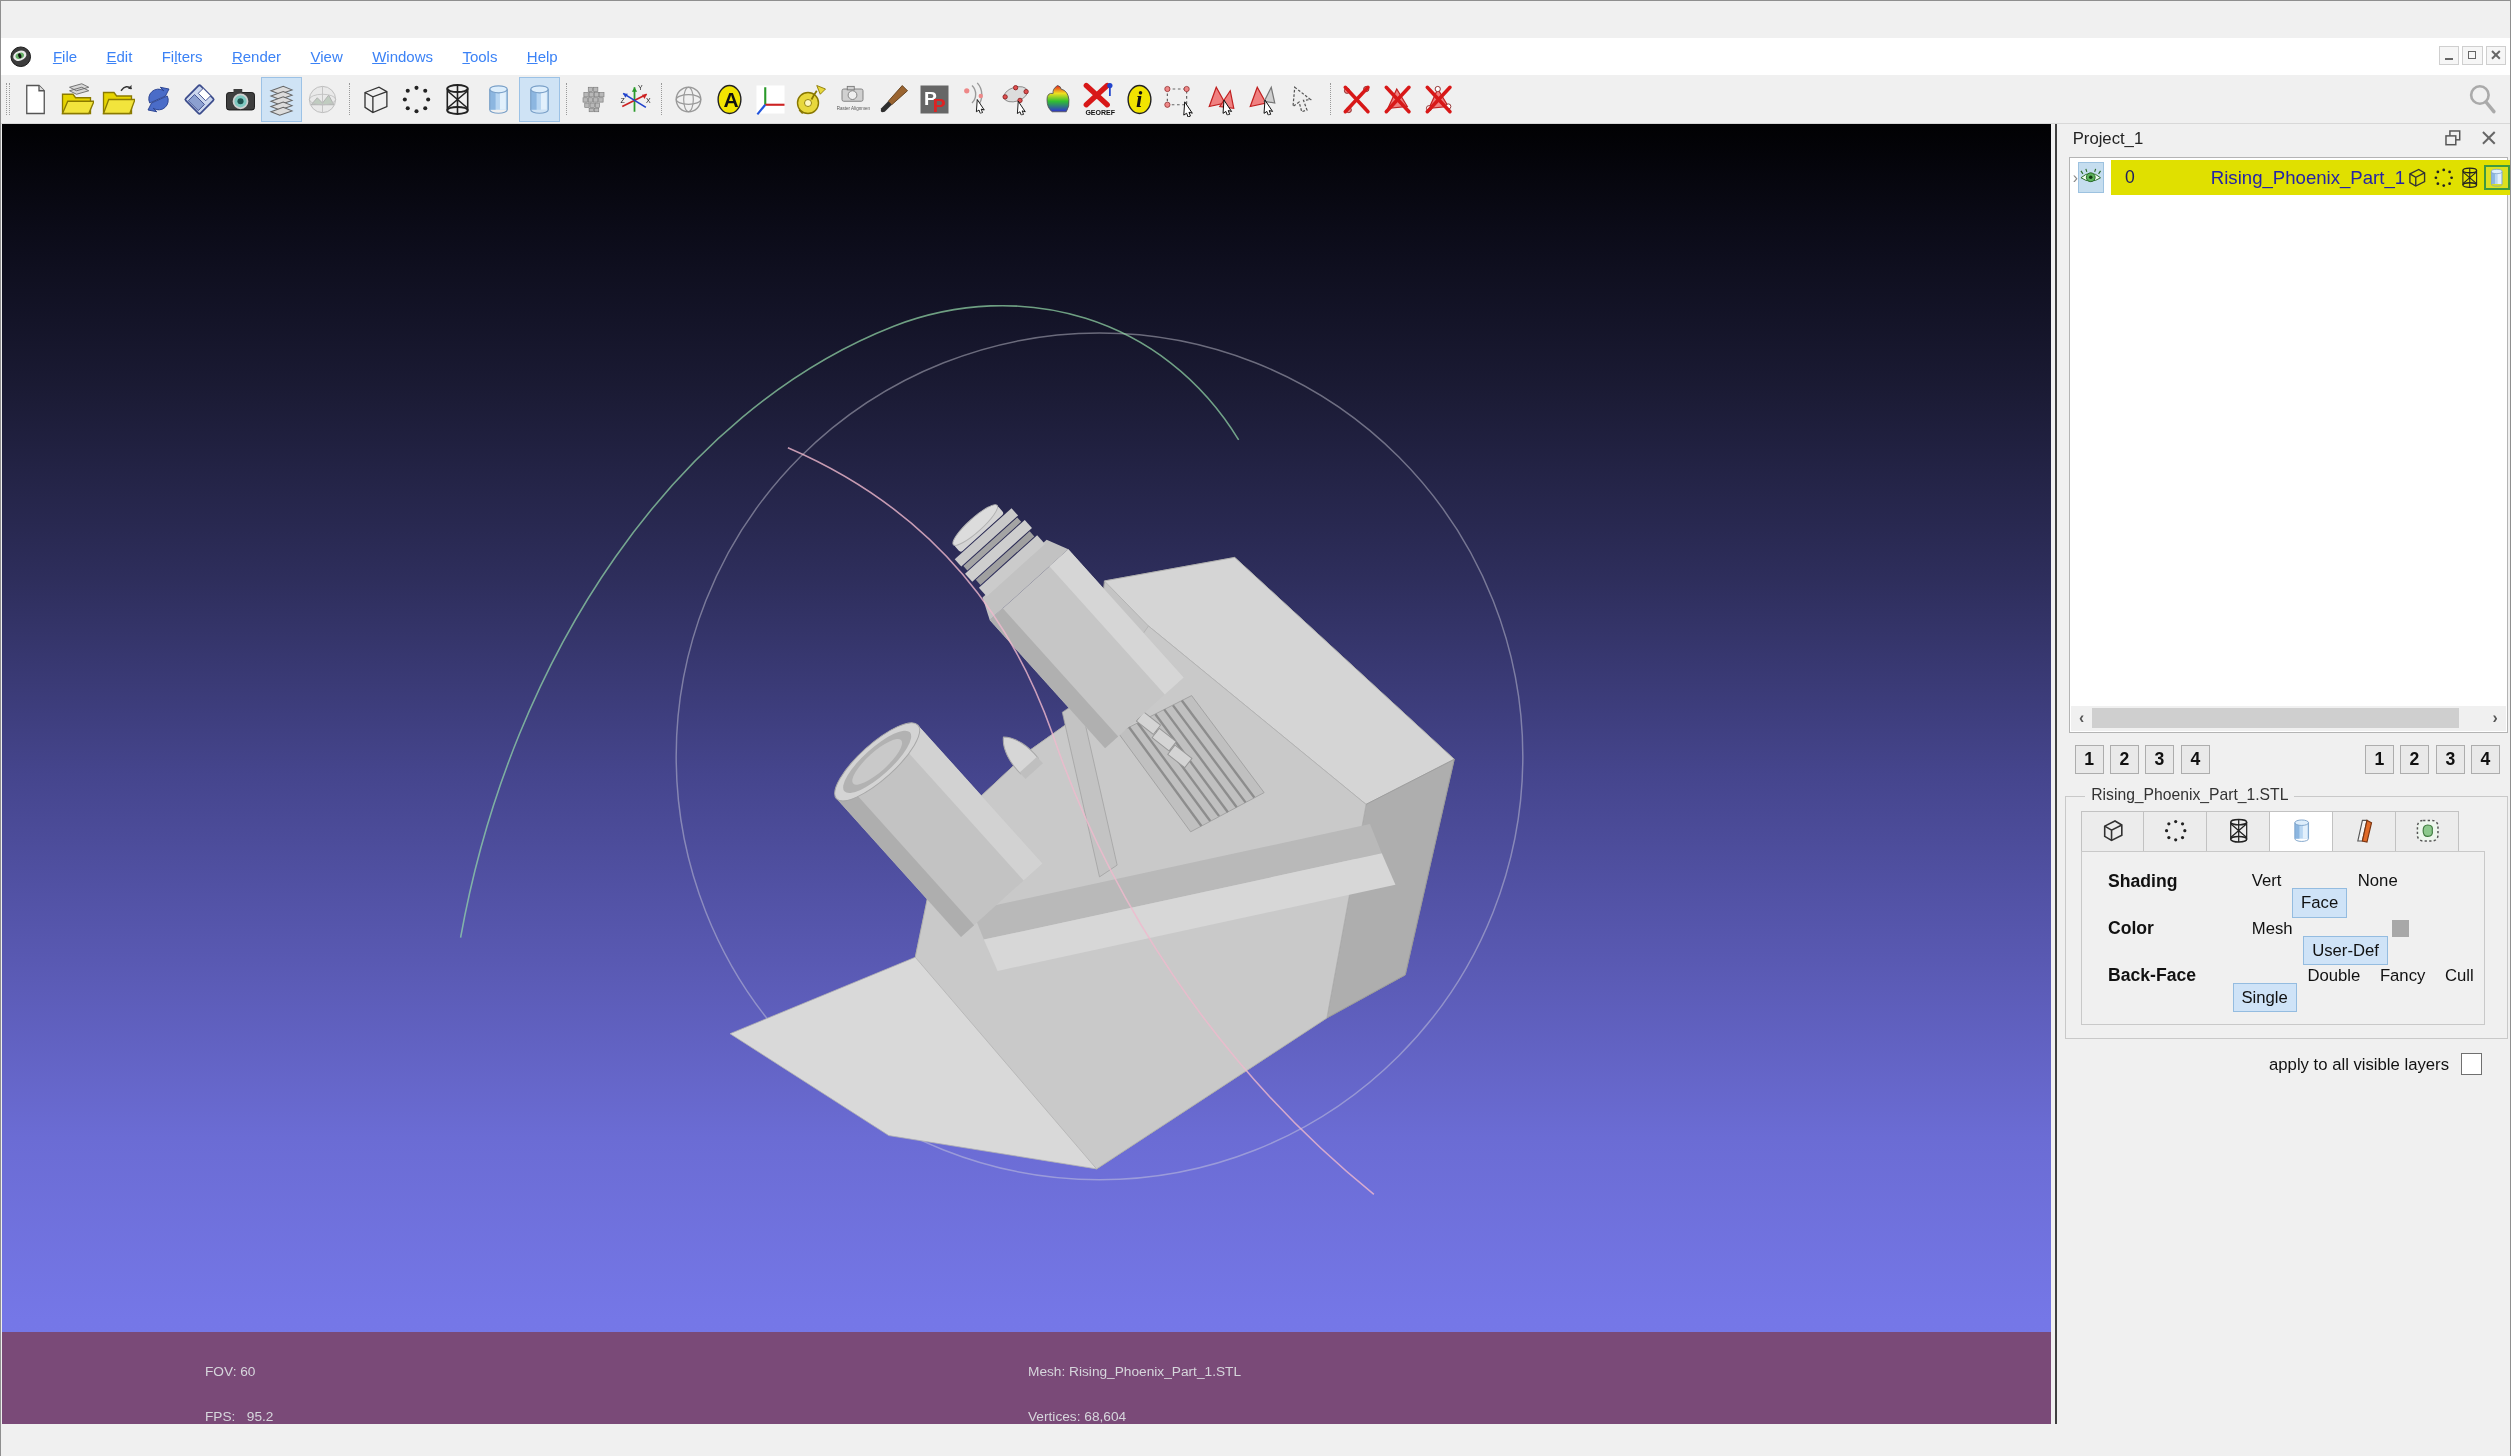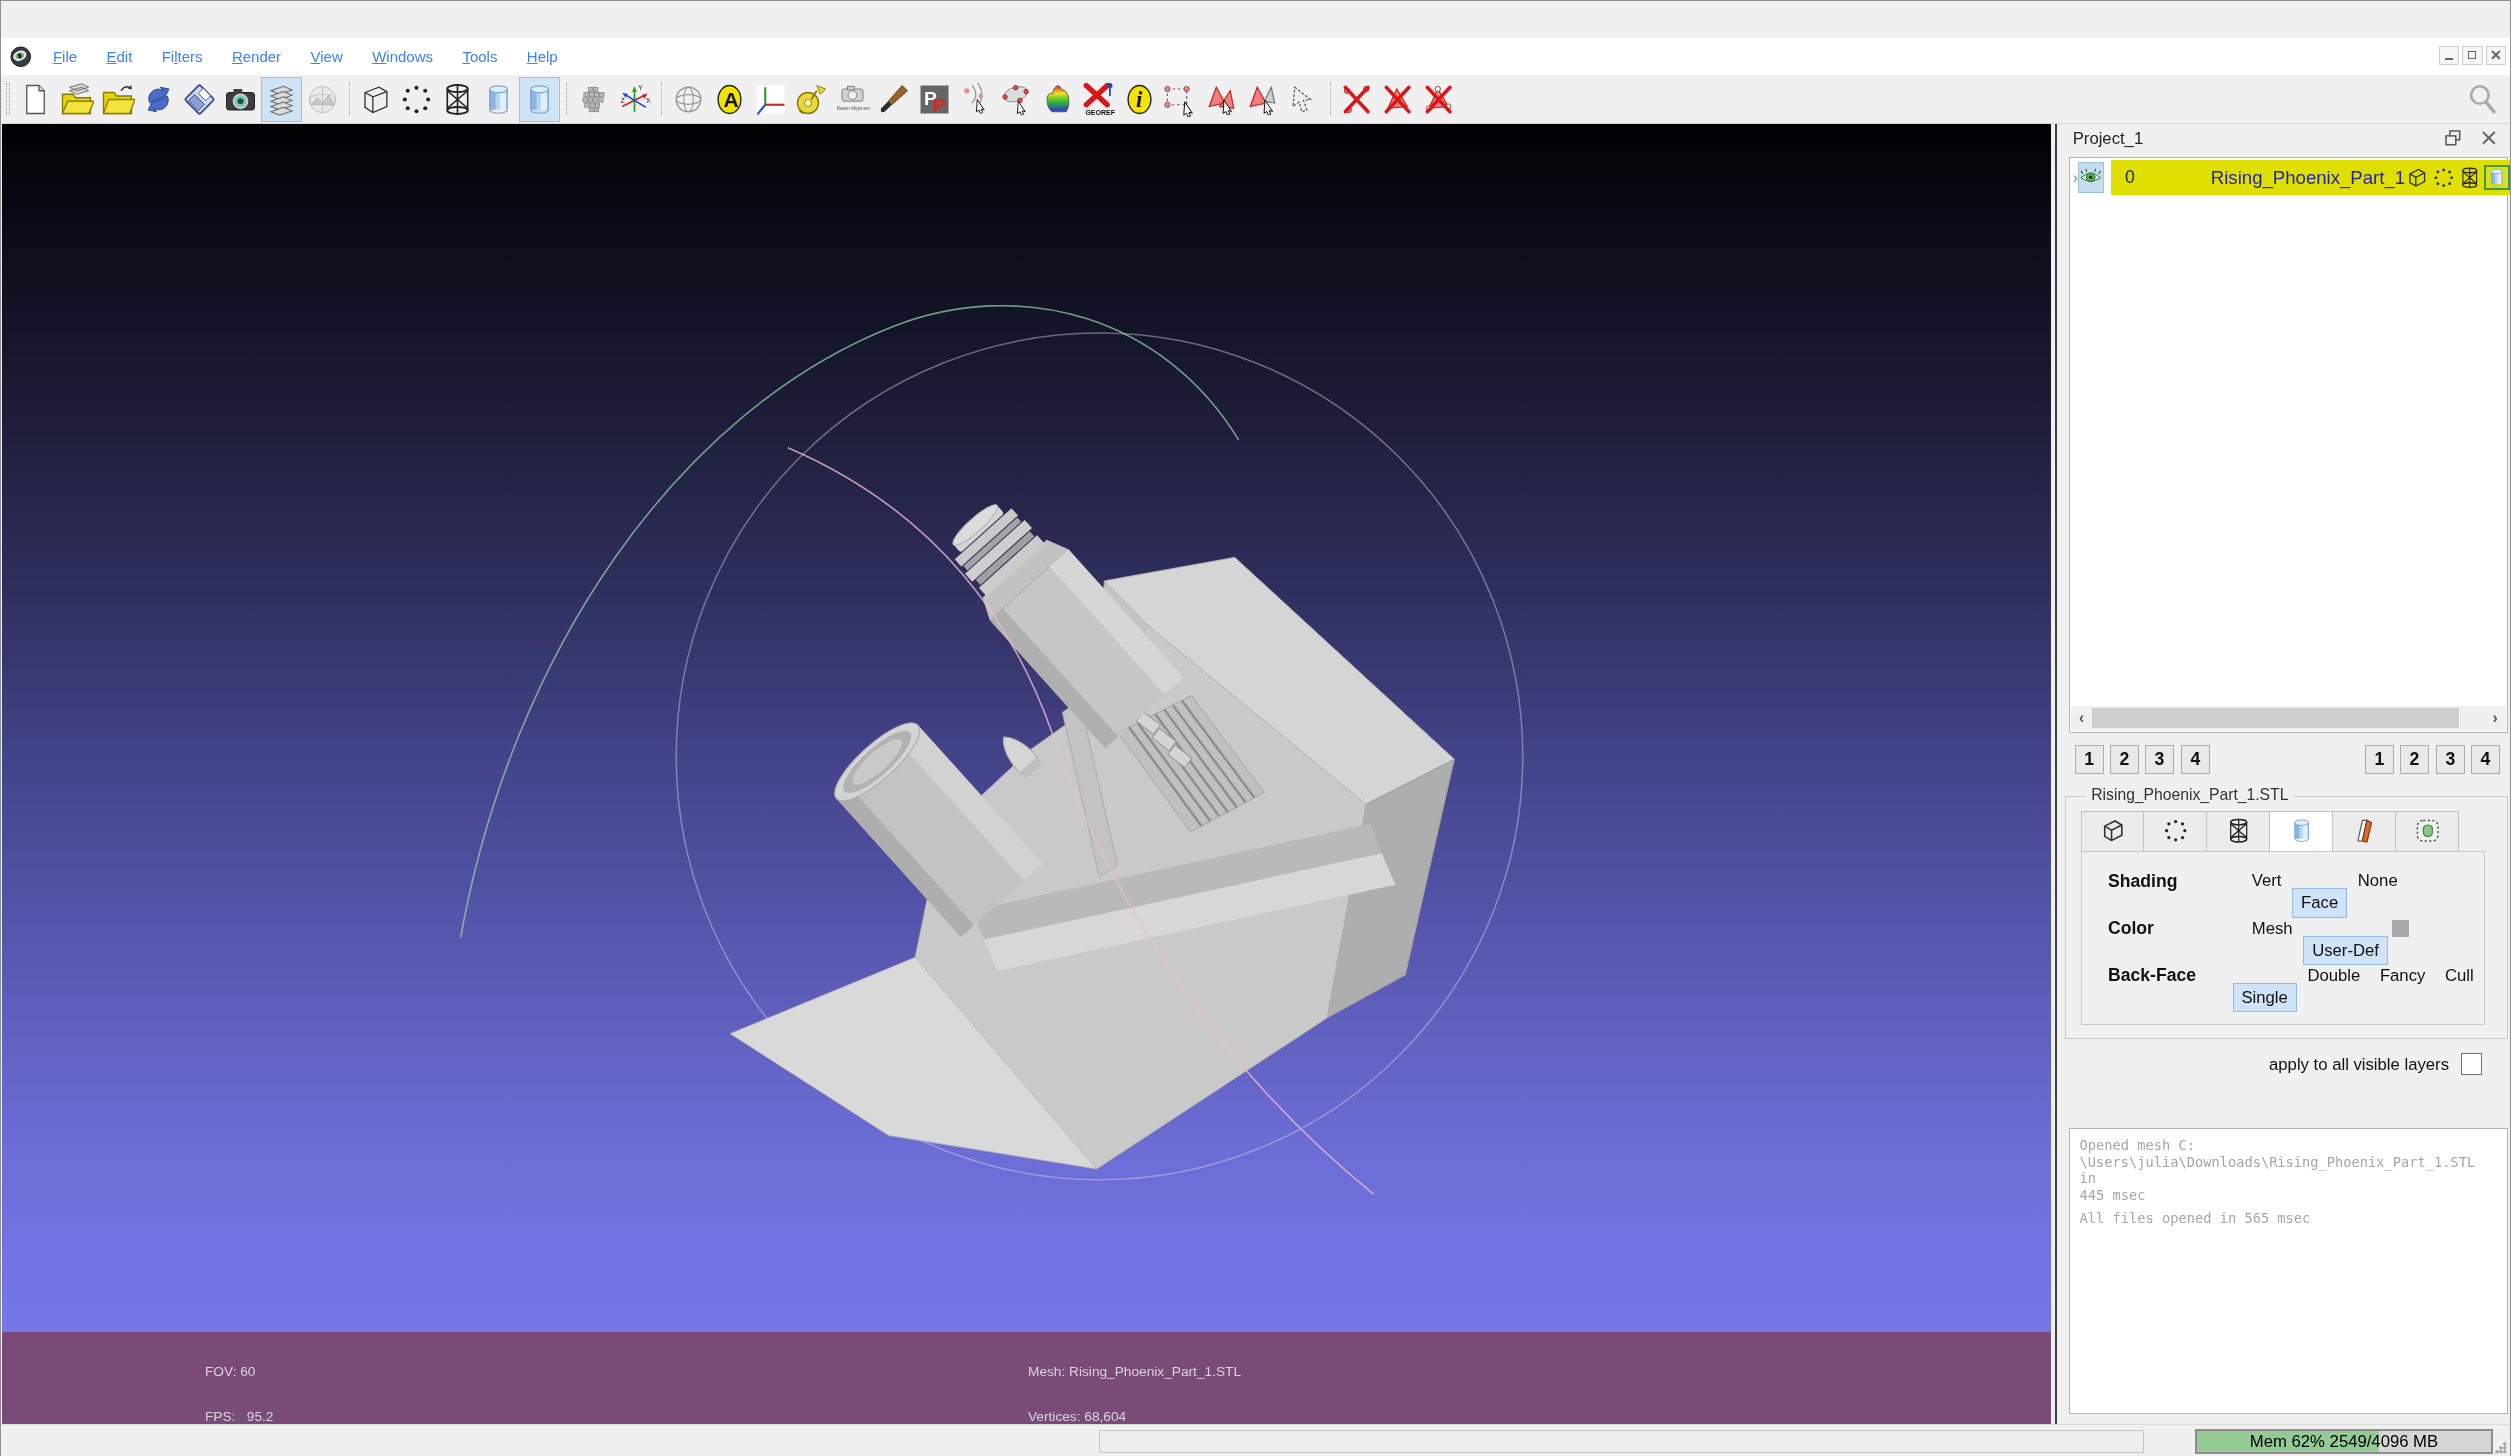--- a/index.html
+++ b/index.html
@@ -674,31 +674,17 @@
           <span class="opt">Cull</span>
         </div>
       </div>
     </div>
 
     <div class="applyrow">
       <span class="apply-label">apply to all visible layers</span>
       <span class="apply-check"></span>
     </div>
 
-    <div class="logbox">
-      <div>Opened mesh C:</div>
-      <div>\Users\julia\Downloads\Rising_Phoenix_Part_1.STL in</div>
-      <div>445 msec</div>
-      <div class="log-gap">All files opened in 565 msec</div>
-    </div>
   </div>
 
-  <div class="statusbar">
-    <div class="sb-panel"></div>
-    <div class="membar">
-      <div class="memfill" style="width:62%"></div>
-      <div class="memtext">Mem 62% 2549/4096 MB</div>
-    </div>
-    <div class="grip"></div>
-  </div>
 
 </div>
 
 
 </body></html>

